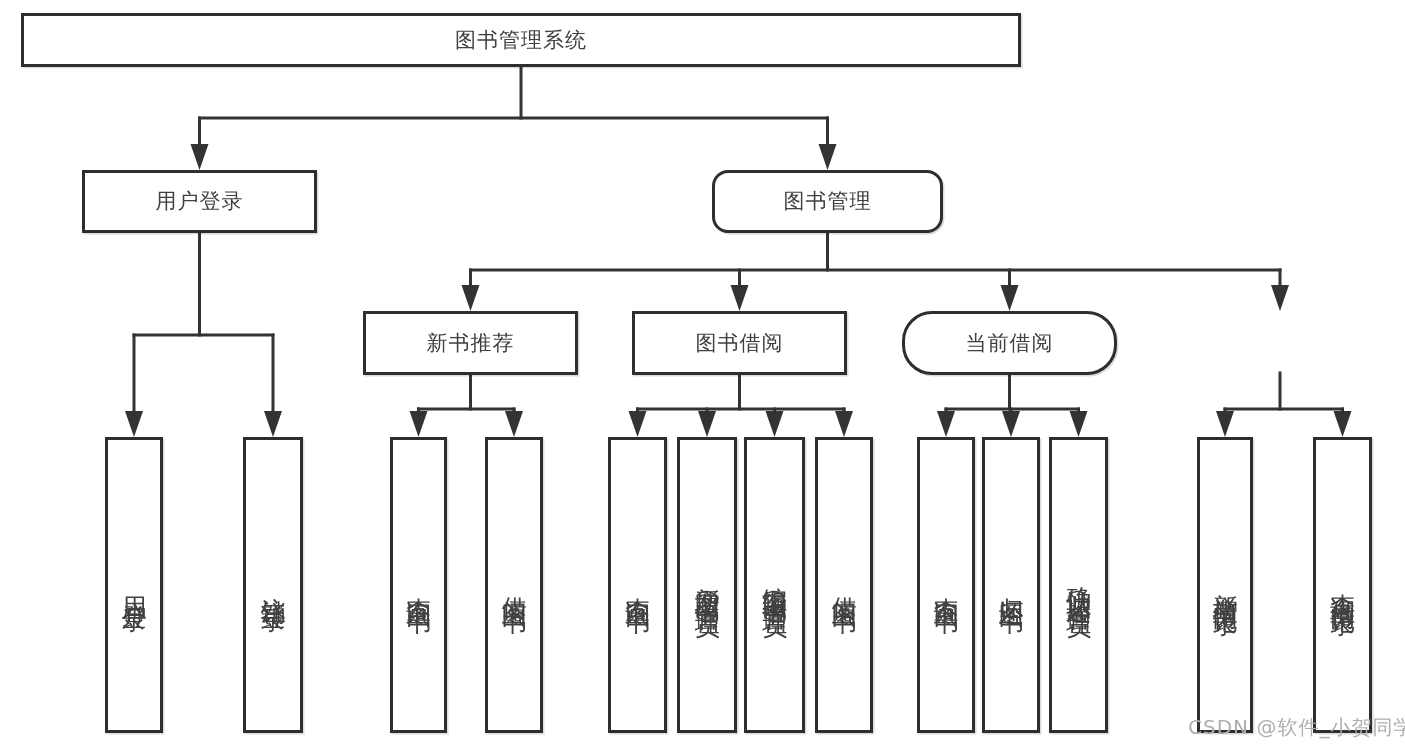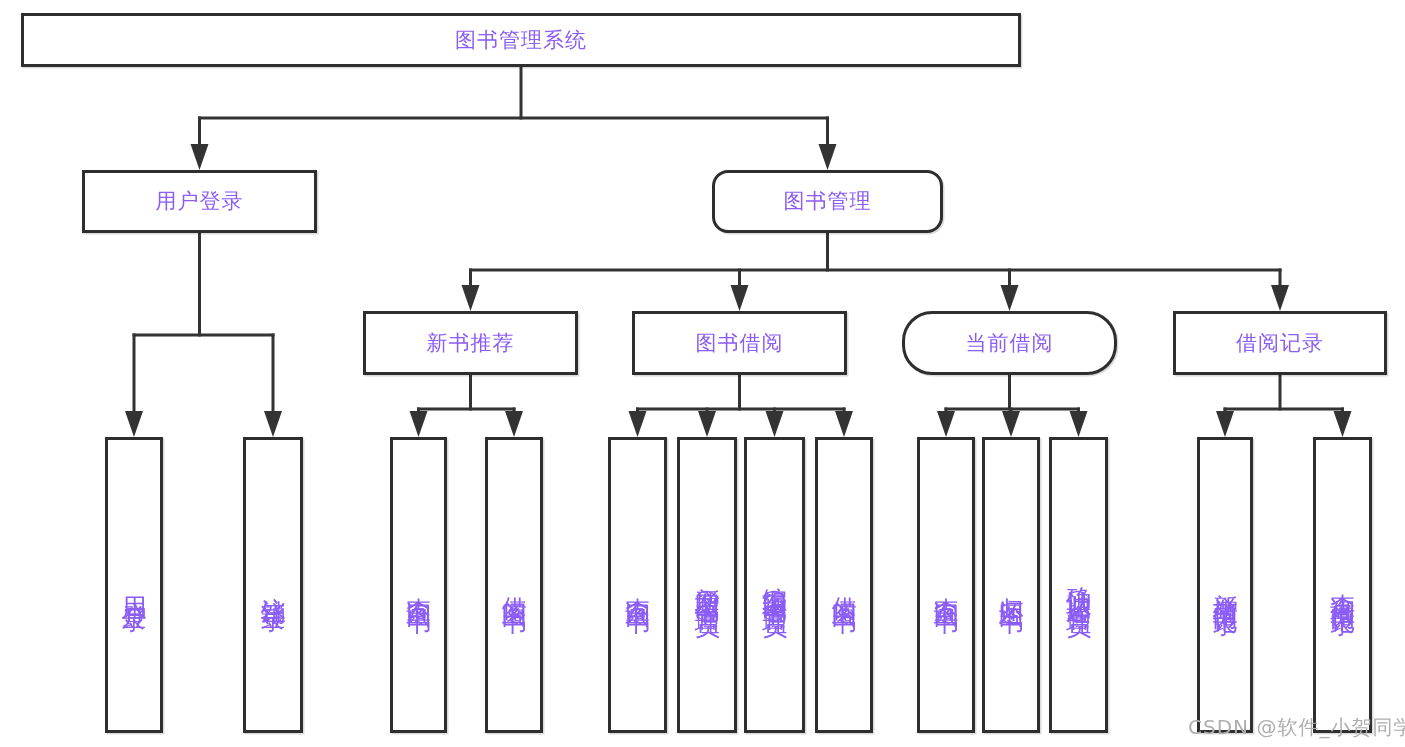--- a/index.html
+++ b/index.html
@@ -11,21 +11,21 @@
     overflow:hidden;
   }
   .node{
     position:absolute;
     box-sizing:border-box;
     border:3px solid #2e2e2e;
     background:#ffffff;
     display:flex;
     align-items:center;
     justify-content:center;
-    color:#8b5cf6;
+    color:#404040;
     box-shadow:1.5px 1.5px 0 rgba(0,0,0,0.14);
     text-align:center;
     line-height:1.25;
   }
   .h{font-size:21px;letter-spacing:1px;}
   .v{
     writing-mode:vertical-rl;
     text-orientation:mixed;
     font-size:25px;
     letter-spacing:4px;
@@ -105,21 +105,20 @@
     </svg>
 
   <div class="node h" style="left:21px;top:13px;width:1000px;height:54px;">图书管理系统</div>
 
   <div class="node h" style="left:82px;top:170px;width:235px;height:63px;">用户登录</div>
   <div class="node h" style="left:712px;top:170px;width:231px;height:63px;border-radius:16px;">图书管理</div>
 
   <div class="node h" style="left:363px;top:311px;width:215px;height:64px;">新书推荐</div>
   <div class="node h" style="left:632px;top:311px;width:215px;height:64px;">图书借阅</div>
   <div class="node h" style="left:902px;top:311px;width:215px;height:64px;border-radius:30px;">当前借阅</div>
-  <div class="node h" style="left:1173px;top:311px;width:214px;height:64px;">借阅记录</div>
 
   <div class="node v" style="left:105px;top:437px;width:58px;height:296px;">用户登录</div>
   <div class="node v" style="left:243px;top:437px;width:60px;height:296px;">注销登录</div>
 
   <div class="node v" style="left:390px;top:437px;width:57px;height:296px;">查询图书</div>
   <div class="node v" style="left:485px;top:437px;width:58px;height:296px;">借阅图书</div>
 
   <div class="node v" style="left:608px;top:437px;width:59px;height:296px;">查询图书</div>
   <div class="node v" style="left:677px;top:437px;width:60px;height:296px;">新增图书（管理员）</div>
   <div class="node v" style="left:744px;top:437px;width:61px;height:296px;">编辑图书（管理员）</div>

